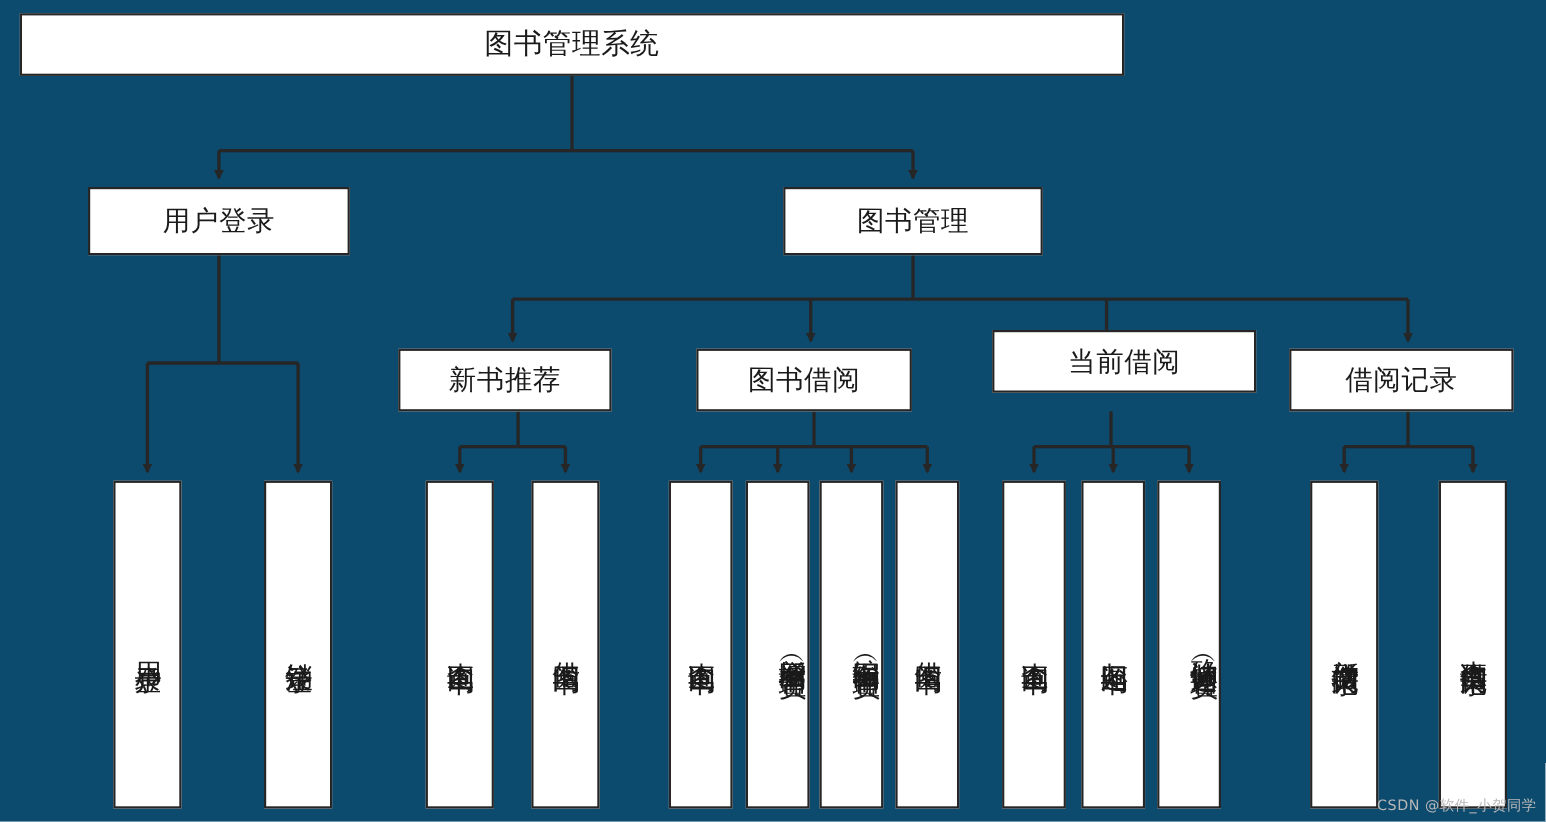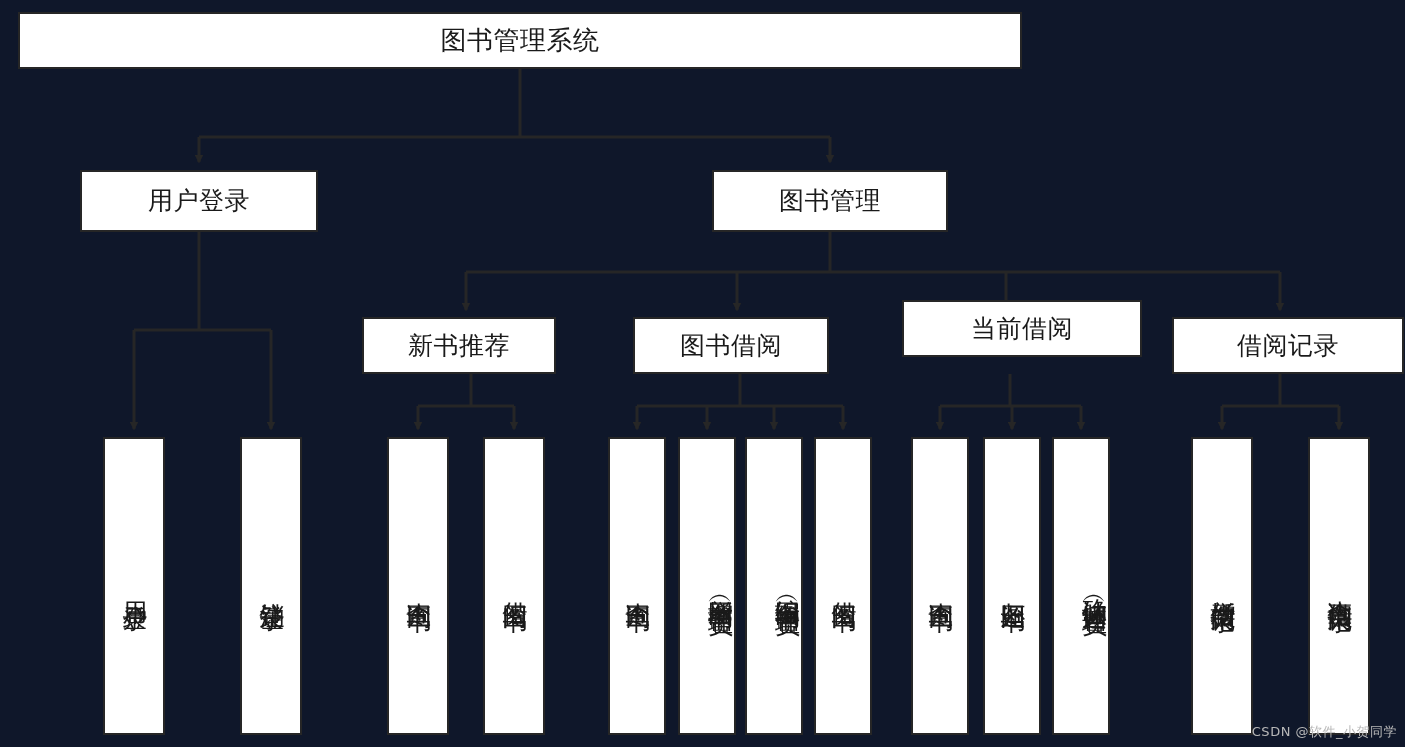--- a/index.html
+++ b/index.html
@@ -8,21 +8,21 @@
     padding: 0;
     background: #ffffff;
   }
   body {
     font-family: "DejaVu Sans", "Liberation Sans", sans-serif;
   }
   #diagram-root {
     position: relative;
     width: 1405px;
     height: 747px;
-    background: #0f172a;
+    background: #0c4a6e;
     overflow: hidden;
   }
   #edges-layer {
     position: absolute;
     left: 0;
     top: 0;
     width: 1405px;
     height: 747px;
     pointer-events: none;
   }
@@ -145,21 +145,21 @@
 
   <div class="node horiz" style="left: 362px; top: 317px; width: 194px; height: 57px;">
     <span>新书推荐</span>
   </div>
   <div class="node horiz" style="left: 633px; top: 317px; width: 196px; height: 57px;">
     <span>图书借阅</span>
   </div>
   <div class="node horiz" style="left: 902px; top: 300px; width: 240px; height: 57px;">
     <span>当前借阅</span>
   </div>
-  <div class="node horiz" style="left: 1172px; top: 317px; width: 232px; height: 57px;">
+  <div class="node horiz" style="left: 1172px; top: 317px; width: 204px; height: 57px;">
     <span>借阅记录</span>
   </div>
 
   <div class="node vert align-mid" style="left: 103px; top: 437px; width: 62px; height: 298px;">
     <span class="vlabel">用户登录</span>
   </div>
   <div class="node vert align-mid" style="left: 240px; top: 437px; width: 62px; height: 298px;">
     <span class="vlabel">注销登录</span>
   </div>
   <div class="node vert align-mid" style="left: 387px; top: 437px; width: 62px; height: 298px;">

